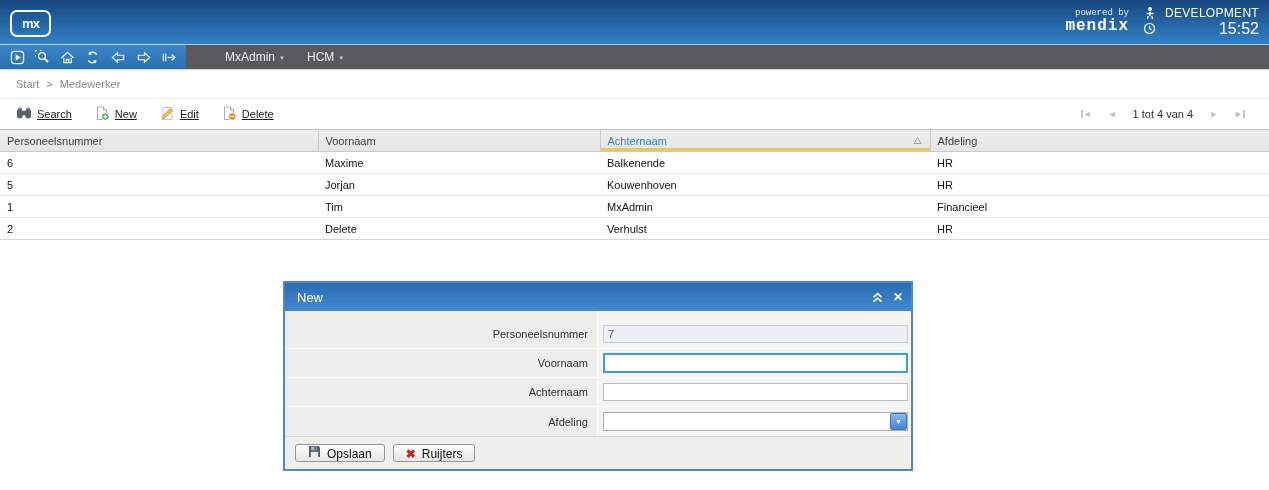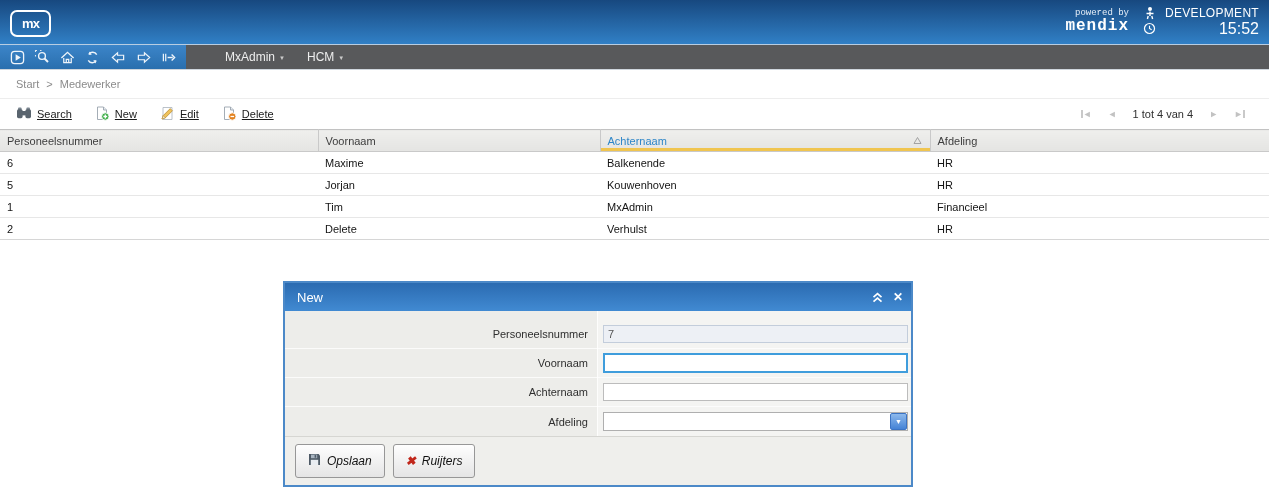--- a/index.html
+++ b/index.html
@@ -82,23 +82,23 @@
   .inp { width:305px; height:18px; border:1px solid #bcbcbc; background:#fff; padding:0 4px;
          font-family:"Liberation Sans", sans-serif; font-size:11px; color:#222; }
   .inp.ro { background:#edf0f5; border:1px solid #c3cddb; color:#555; }
   .inp.focus { height:20px; border:2px solid #3f9ddc; outline:none; }
   .sel { width:305px; height:19px; border:1px solid #afafaf; background:#fff; position:relative; cursor:pointer; }
   .sel-btn { position:absolute; top:0; right:0; width:17px; height:17px; border-radius:2px;
              background:linear-gradient(#8db9ec,#4583d6); border:1px solid #3c74c4;
              display:flex; align-items:center; justify-content:center; }
   .sel-caret { color:#fff; font-size:7px; }
   .dlg-footer { background:#efefec; border-top:1px solid #d6d6d2; padding:7px 10px; display:flex; gap:8px; }
-  .dbtn { display:inline-flex; align-items:center; gap:6px; padding:8px 12px; font-size:12px; color:#111;
+  .dbtn { display:inline-flex; align-items:flex-end; gap:6px; padding:0 12px; font-size:12px; color:#111;
           border:1px solid #979797; border-radius:3px; background:linear-gradient(#fefefe,#e5e5e5); cursor:pointer;
-          font-family:"Liberation Sans", sans-serif;font-style:italic; }
+          font-family:"Liberation Sans", sans-serif; }
   .xmark { color:#c1271b; font-weight:bold; font-size:12px; }
 </style>
 </head>
 <body>
 
 <div class="hdr">
   <div class="logo">
     <span class="logo-box">
         <span>mx</span>
       </span>

